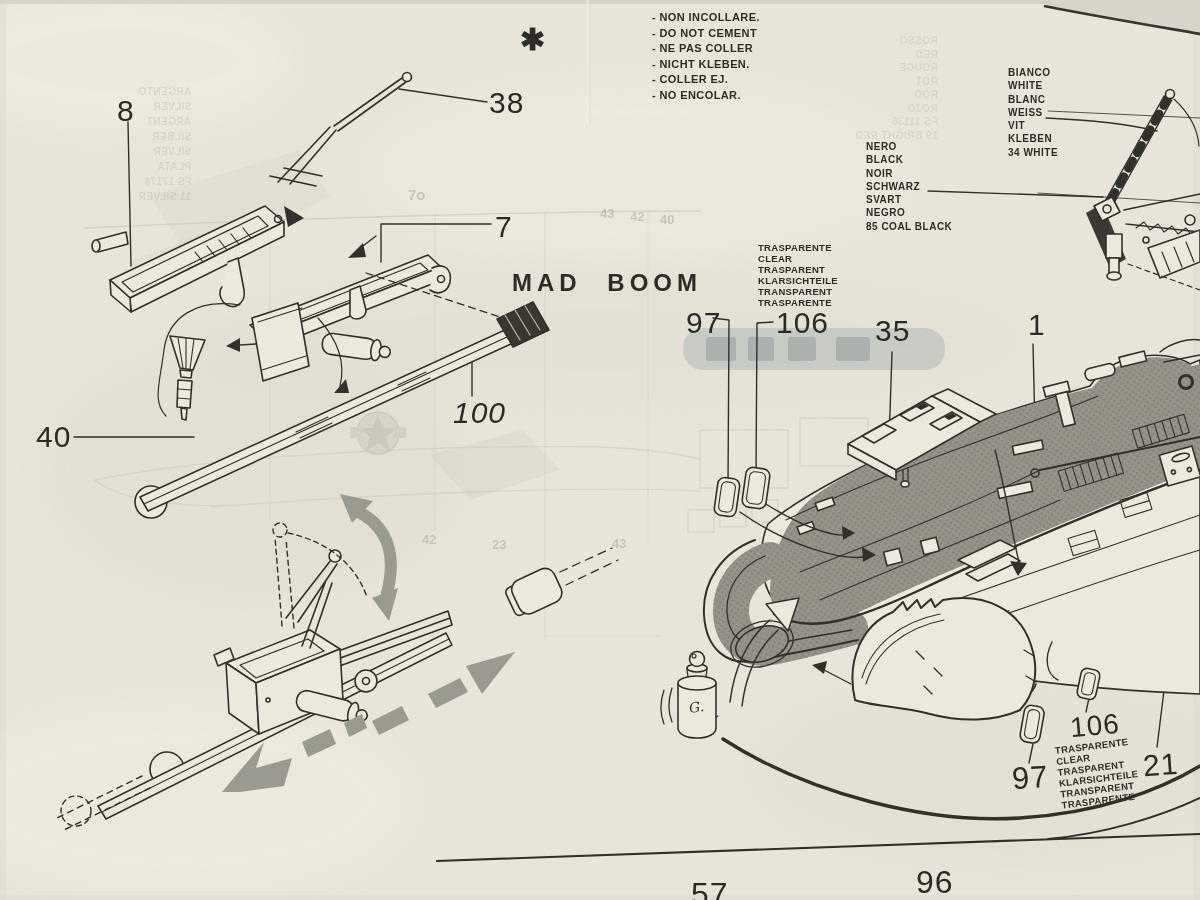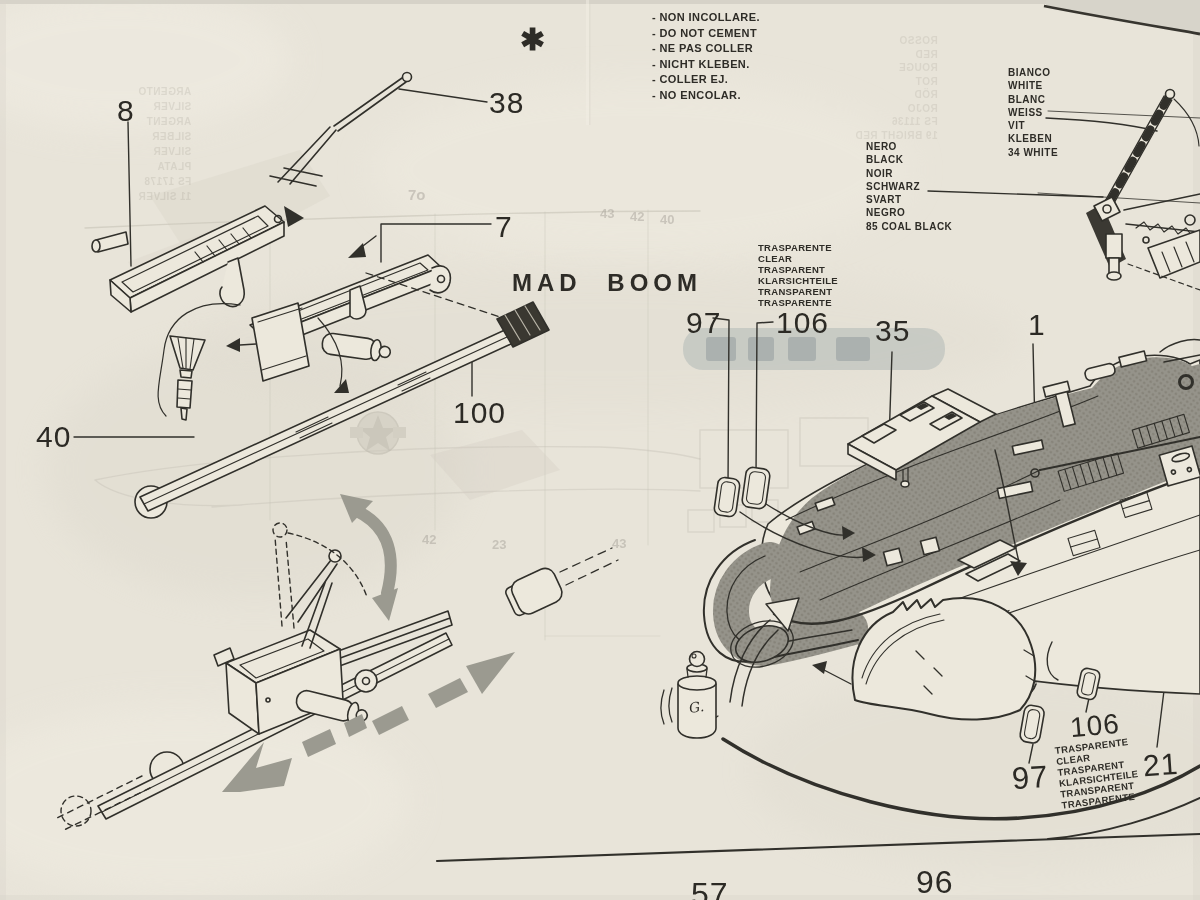--- a/index.html
+++ b/index.html
@@ -457,21 +457,21 @@
   <div>TRANSPARENT</div>
       <div>TRASPARENTE</div>
 </div>
 
 <div class="abs" style="left:512px;top:269px;font-size:24px;font-weight:600;letter-spacing:5px;word-spacing:14px;">MAD  BOOM</div>
 
 <div class="abs lbl" style="left:117px;top:94px;">8</div>
 <div class="abs lbl" style="left:489px;top:86px;text-align:center;">38</div>
 <div class="abs lbl" style="left:495px;top:210px;">7</div>
 <div class="abs lbl" style="left:36px;top:420px;">40</div>
-<div class="abs lbl" style="left:453px;top:396px;">100</div>
+<div class="abs lbl" style="left:453px;top:396px;font-style:italic;">100</div>
 <div class="abs lbl" style="left:686px;top:306px;">97</div>
 <div class="abs lbl" style="left:776px;top:306px;">106</div>
 <div class="abs lbl" style="left:875px;top:314px;">35</div>
 <div class="abs lbl" style="left:1028px;top:308px;">1</div>
 <div class="abs lbl" style="left:1070px;top:710px;transform:rotate(-5deg);font-size:28px;">106</div>
 <div class="abs lbl" style="left:1012px;top:760px;transform:rotate(-4deg);font-size:31px;">97</div>
 <div class="abs lbl" style="left:1143px;top:748px;transform:rotate(-4deg);">21</div>
 <div class="abs lbl" style="left:691px;top:876px;font-size:32px;">57</div>
 <div class="abs lbl" style="left:916px;top:864px;font-size:32px;">96</div>
 

